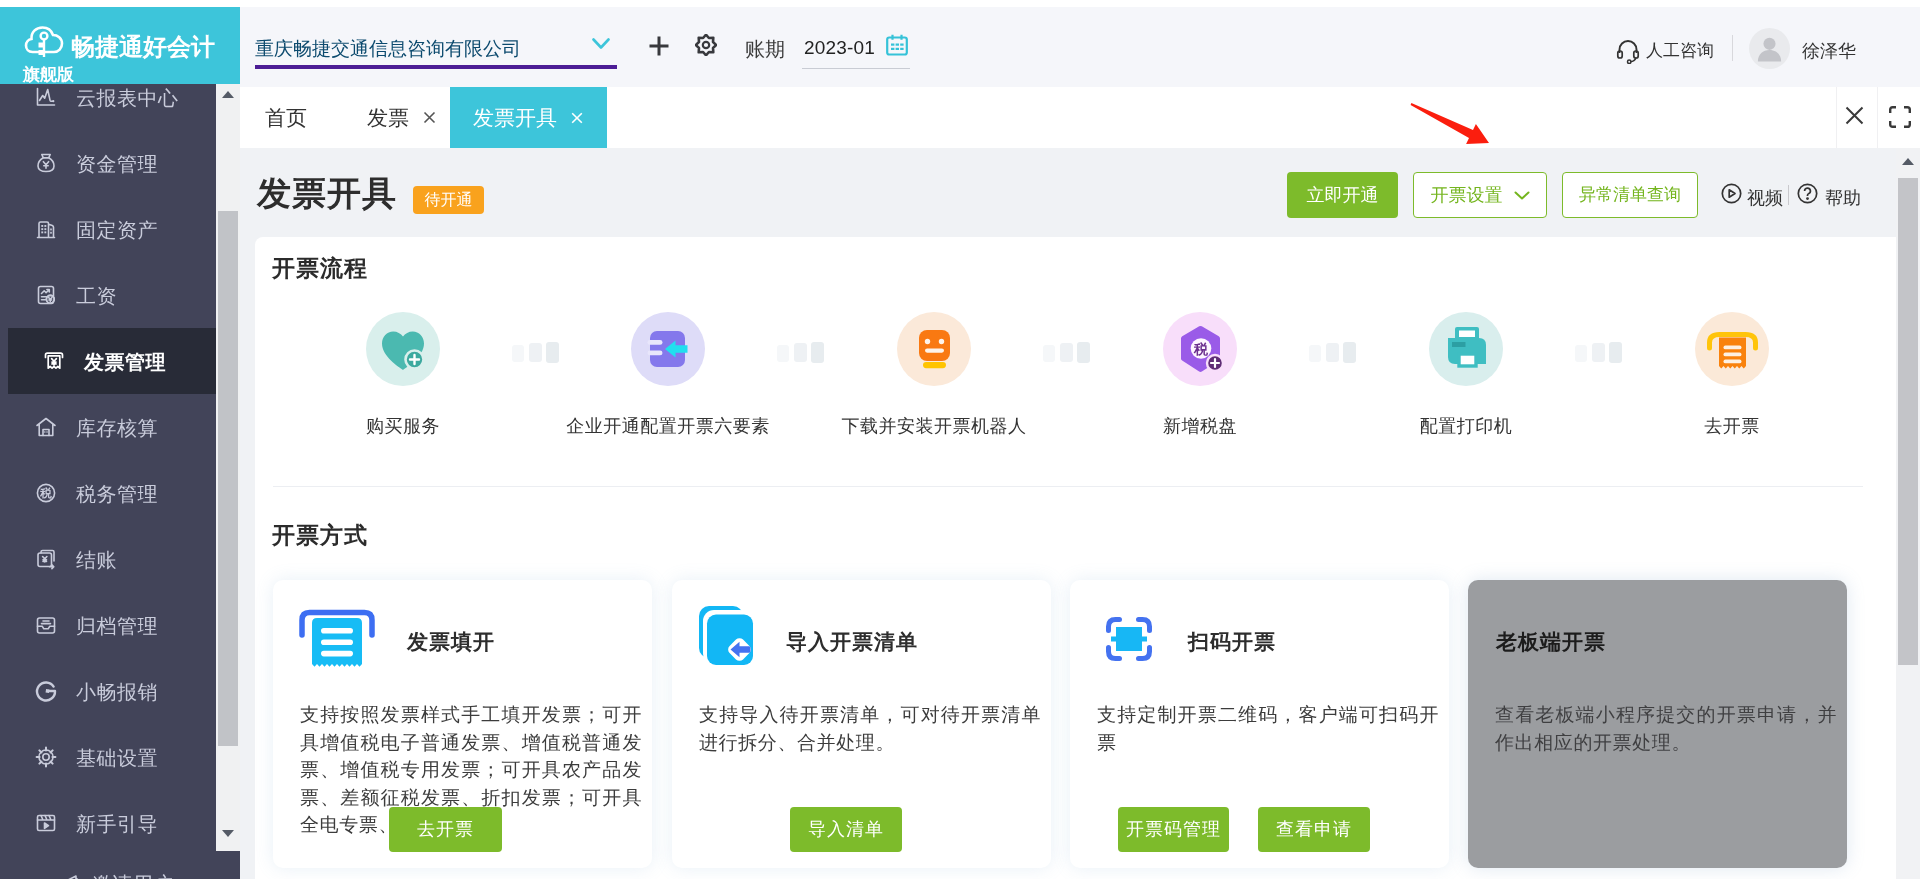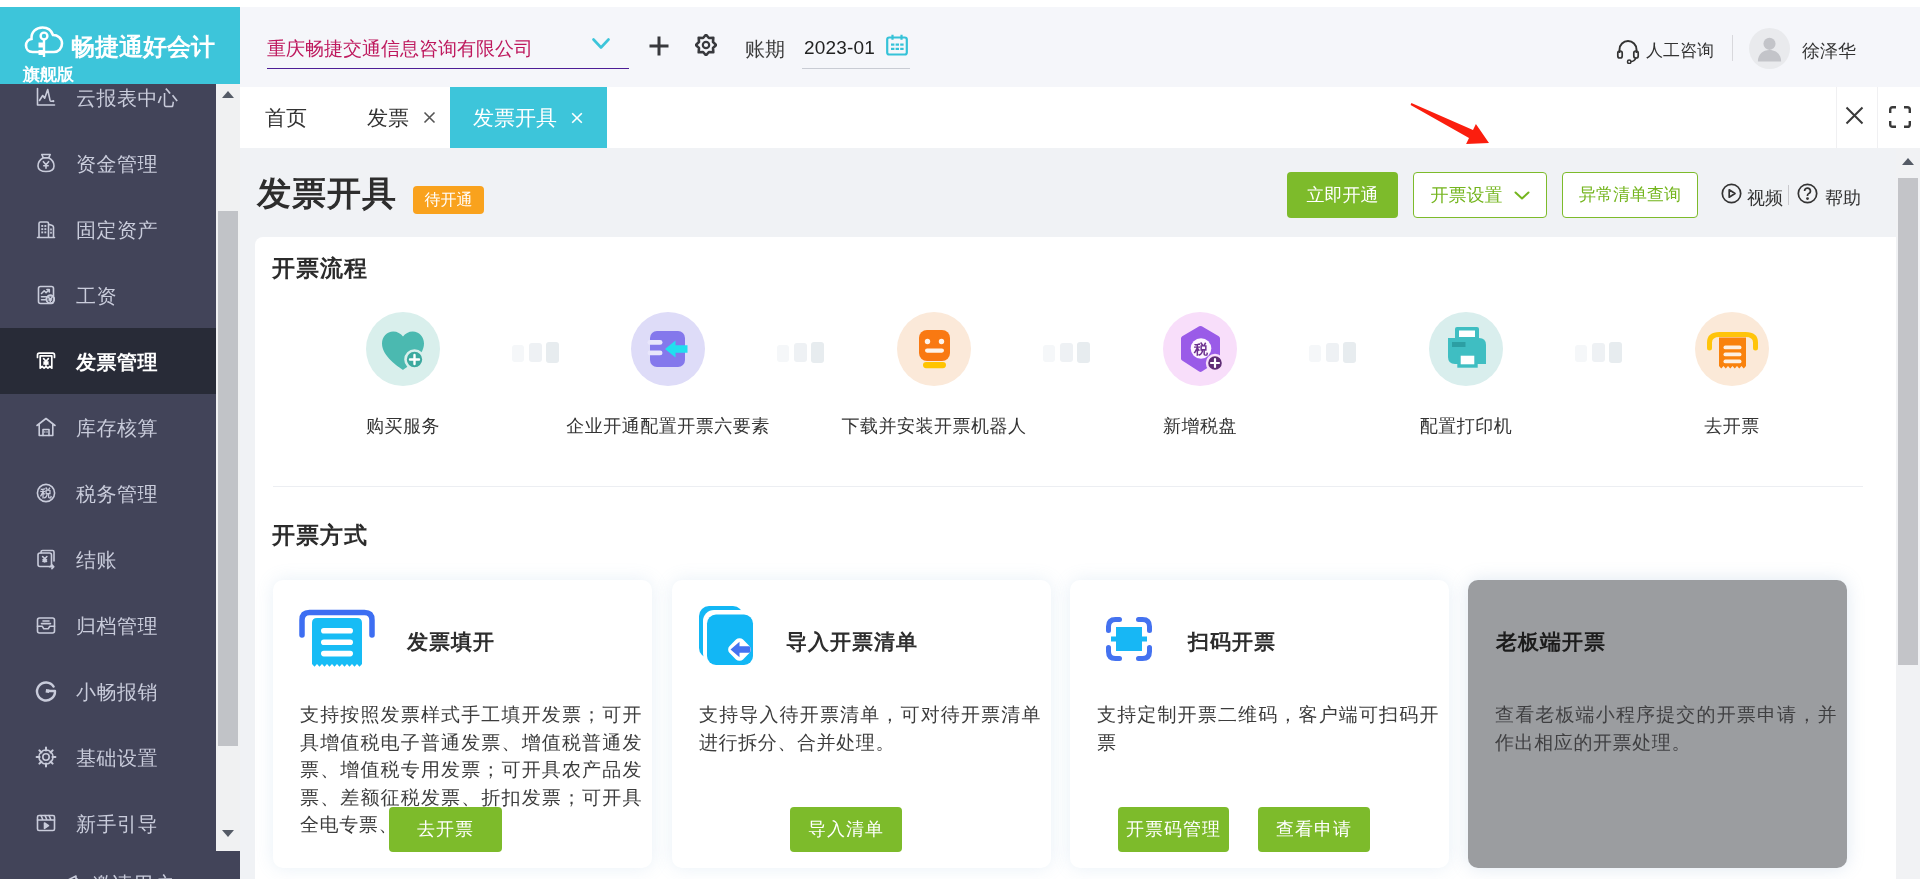--- a/index.html
+++ b/index.html
@@ -6,31 +6,31 @@
 html,body { width:1920px; height:879px; overflow:hidden; background:#fff;
   font-family:"Liberation Sans",sans-serif; }
 .page { position:relative; width:1920px; height:879px; }
 .abs { position:absolute; }
 
 .logo { position:absolute; left:0; top:7px; width:240px; height:77px; background:#3dc5da; }
 .logo .l1 { position:absolute; left:71px; top:24px; color:#fff; font-size:24px; font-weight:bold; letter-spacing:0px; }
 .logo .l2 { position:absolute; left:23px; top:56px; color:#fff; font-size:17px; font-weight:bold; }
 
 .topbar { position:absolute; left:240px; top:7px; width:1680px; height:80px; background:#f5f6fa; }
-.cmp { position:absolute; left:15px; top:24px; width:362px; height:38px; font-size:19px; color:#be185d; border-bottom:1px solid #4c1d95; padding-top:5px;margin-left:12px; }
+.cmp { position:absolute; left:15px; top:24px; width:362px; height:38px; font-size:19px; color:#0c4a6e; border-bottom:4px solid #4c1d95; padding-top:5px; }
 .zq { position:absolute; left:505px; top:29px; font-size:20px; color:#3a3a3a; }
 .date { position:absolute; left:562px; top:24px; width:108px; height:38px; font-size:19px; color:#222; border-bottom:1px solid #c9ccd4; letter-spacing:0.2px; padding-top:6px; padding-left:2px;}
 .rtxt { font-size:17px; color:#333; }
 
 .sidebar { position:absolute; left:0; top:84px; width:216px; height:795px; background:#424459; }
 .below { position:absolute; left:0; top:851px; width:240px; height:28px; background:#424459; }
 .mi { position:absolute; left:0; width:216px; height:66px; color:#c9ccdb; }
 .mi svg { position:absolute; left:34px; top:21px; }
 .mi .t { position:absolute; left:76px; top:21px; font-size:20px; letter-spacing:0.5px; }
-.mi.act { background:#282b37; color:#fff; }
+.mi.act { background:#282b37; color:#fff;margin-left:8px; }
 .mi.act .t { font-weight:bold; }
 
 .sscroll { position:absolute; left:216px; top:84px; width:24px; height:767px; background:#f0f1f2; }
 .sthumb { position:absolute; left:2px; top:127px; width:20px; height:535px; background:#c1c3c7; }
 .tri-up { width:0; height:0; border-left:6px solid transparent; border-right:6px solid transparent; border-bottom:7px solid #555b66; position:absolute; left:6px; top:7px; }
 .tri-dn { width:0; height:0; border-left:6px solid transparent; border-right:6px solid transparent; border-top:7px solid #555b66; position:absolute; left:6px; top:746px; }
 
 .tabbar { position:absolute; left:240px; top:87px; width:1680px; height:61px; background:#fff; }
 .tab { position:absolute; top:0; height:61px; font-size:21px; color:#333; display:flex; align-items:center; }
 .tab.on { background:#3dc5da; color:#fff; justify-content:center; }

